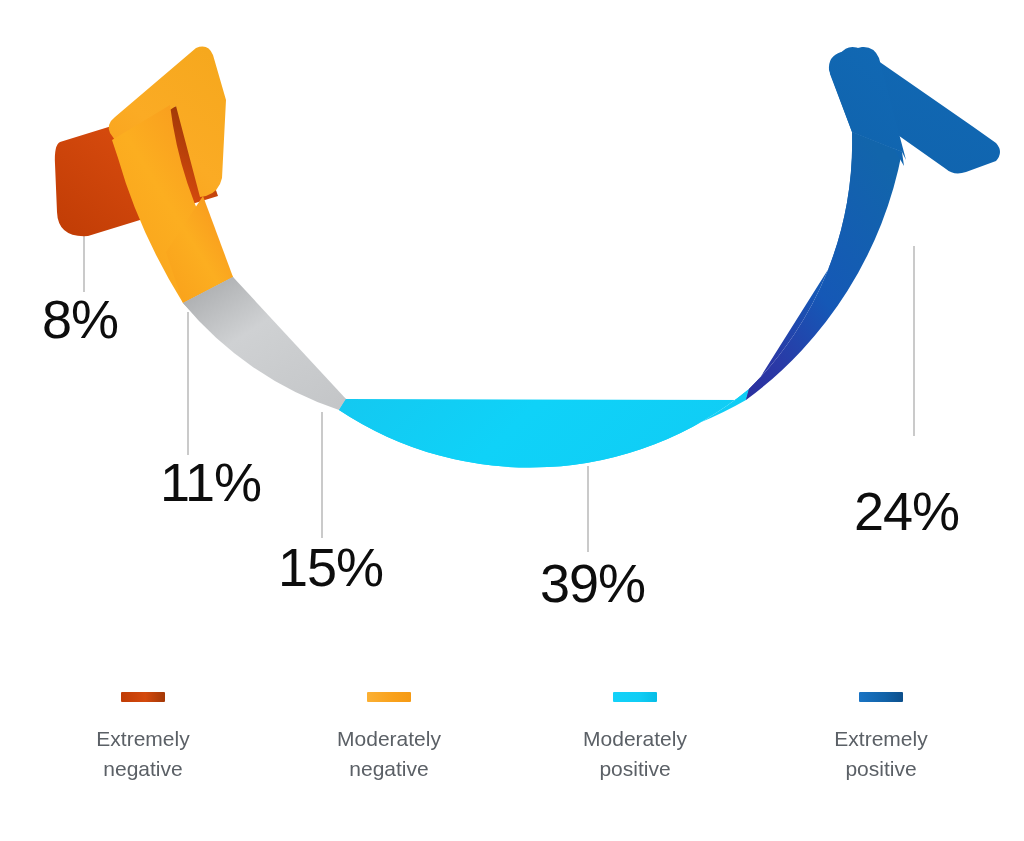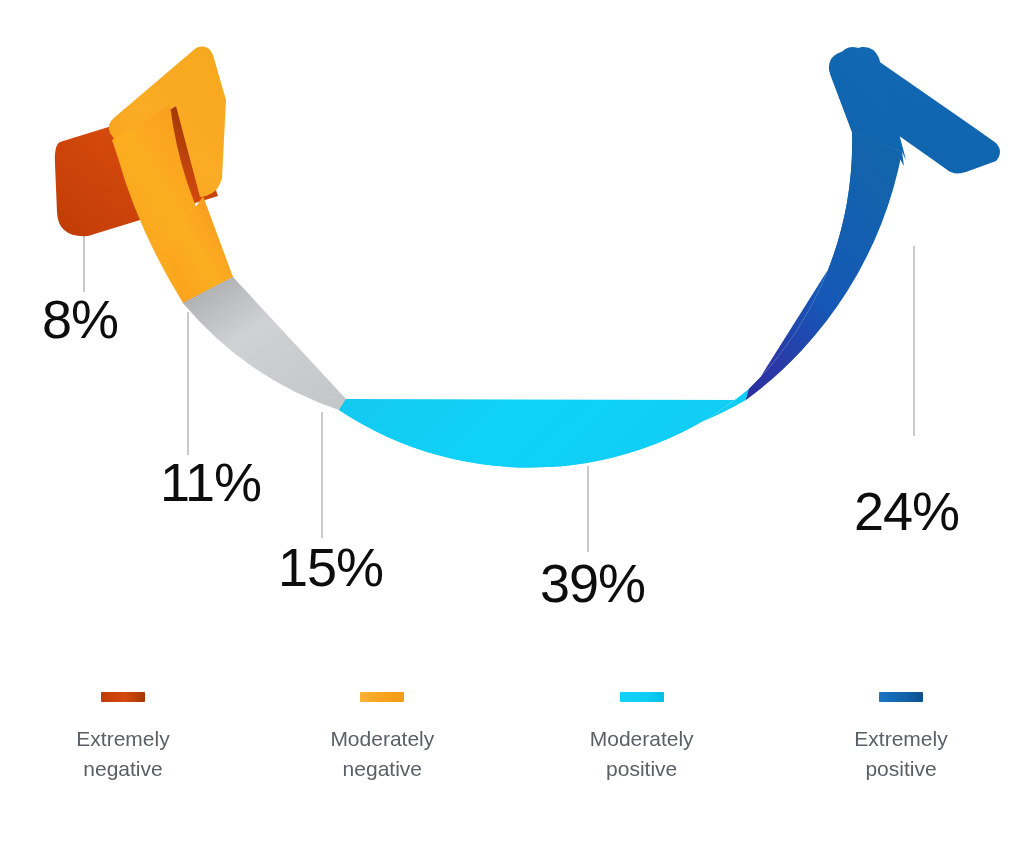--- a/index.html
+++ b/index.html
@@ -31,21 +31,21 @@
     line-height: 1;
   }
   .legend {
     position: absolute;
     left: 0;
     top: 692px;
     width: 1024px;
     height: 110px;
     display: flex;
     justify-content: space-between;
-    padding: 0 48px;
+    padding: 0 68px;
     box-sizing: border-box;
   }
   .legend-item {
     width: 150px;
     display: flex;
     flex-direction: column;
     align-items: center;
   }
   .legend-swatch {
     width: 44px;

